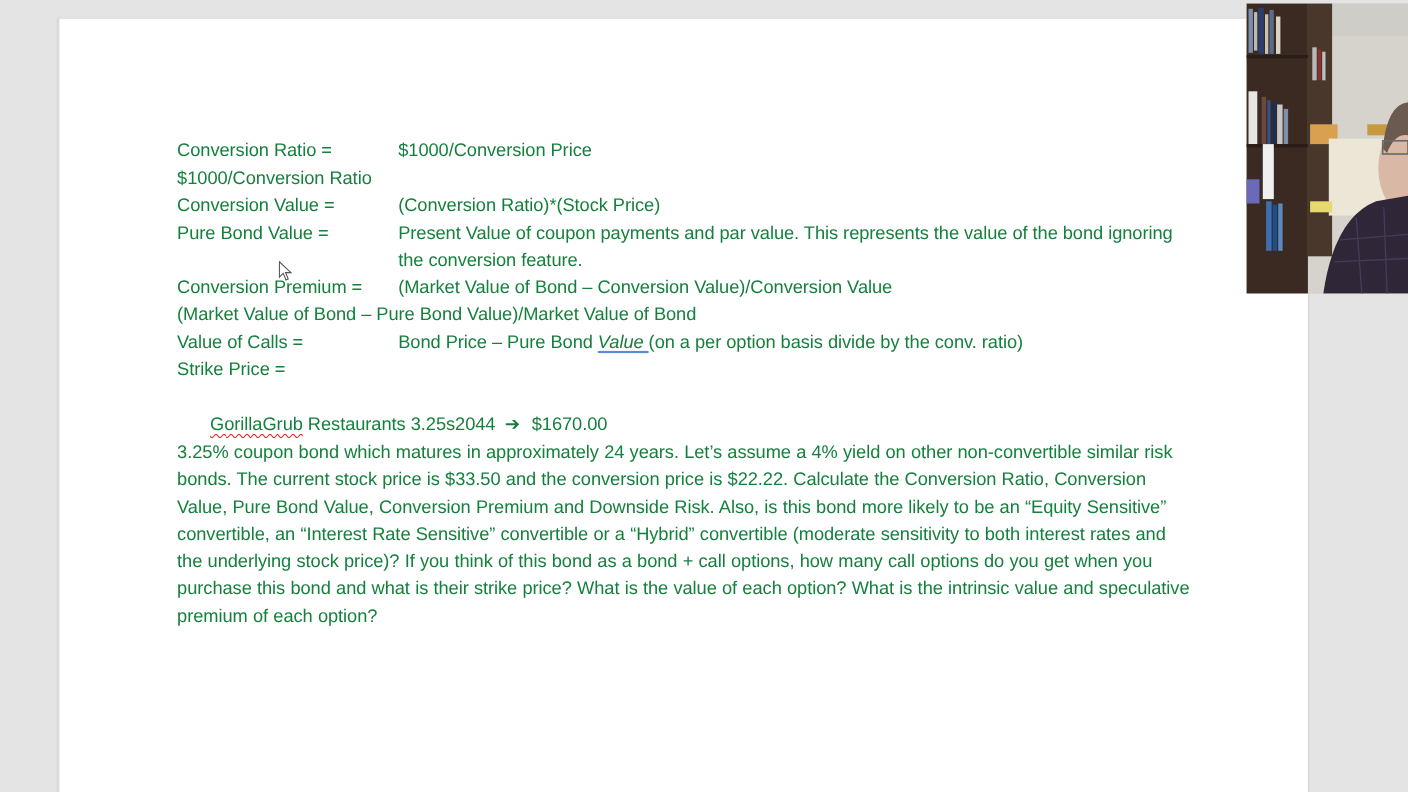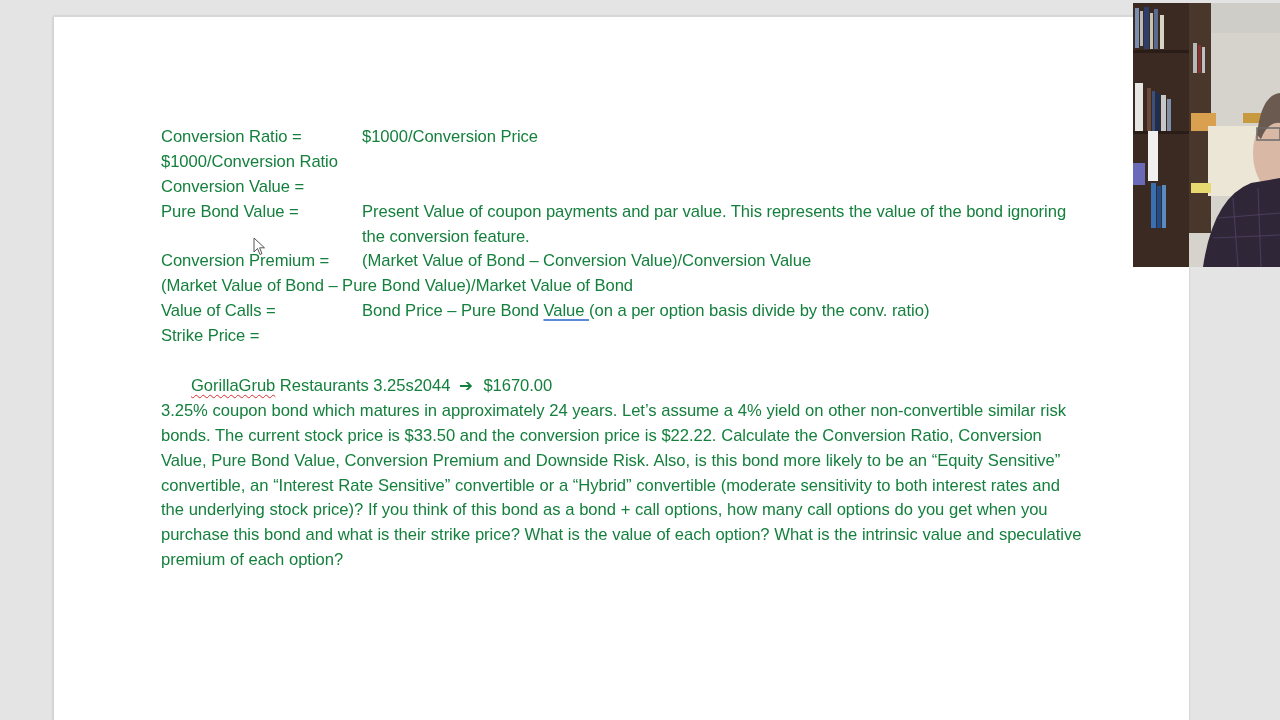--- a/index.html
+++ b/index.html
@@ -47,20 +47,21 @@
   .def-formula {
     flex: 1;
     white-space: normal;
     width: 660px;
   }
   .blue-underline {
     text-decoration: underline;
     text-decoration-color: #5b8bd8;
     text-decoration-thickness: 1.5px;
     text-underline-offset: 3px;
+    font-style: italic;
   }
   .spell-error {
     text-decoration: underline wavy #d93030;
     text-decoration-thickness: 1px;
     text-underline-offset: 3px;
   }
   .gap {
     height: 24.9px;
   }
   .problem-title {
@@ -101,20 +102,21 @@
 
     <div class="def-row">
       <span class="def-term">Conversion Ratio =</span>
       <span class="def-formula">$1000/Conversion Price</span>
     </div>
     <div class="def-row">
       <span class="def-formula">$1000/Conversion Ratio</span>
     </div>
     <div class="def-row">
       <span class="def-term">Conversion Value =</span>
+      <span class="def-formula">(Conversion Ratio)*(Stock Price)</span>
     </div>
     <div class="def-row two-line">
       <span class="def-term">Pure Bond Value =</span>
       <span class="def-formula">Present Value of coupon payments and par value.  This represents the value of the bond ignoring the conversion feature.</span>
     </div>
     <div class="def-row">
       <span class="def-term">Conversion Premium =</span>
       <span class="def-formula">(Market Value of Bond – Conversion Value)/Conversion Value</span>
     </div>
     <div class="def-row">

